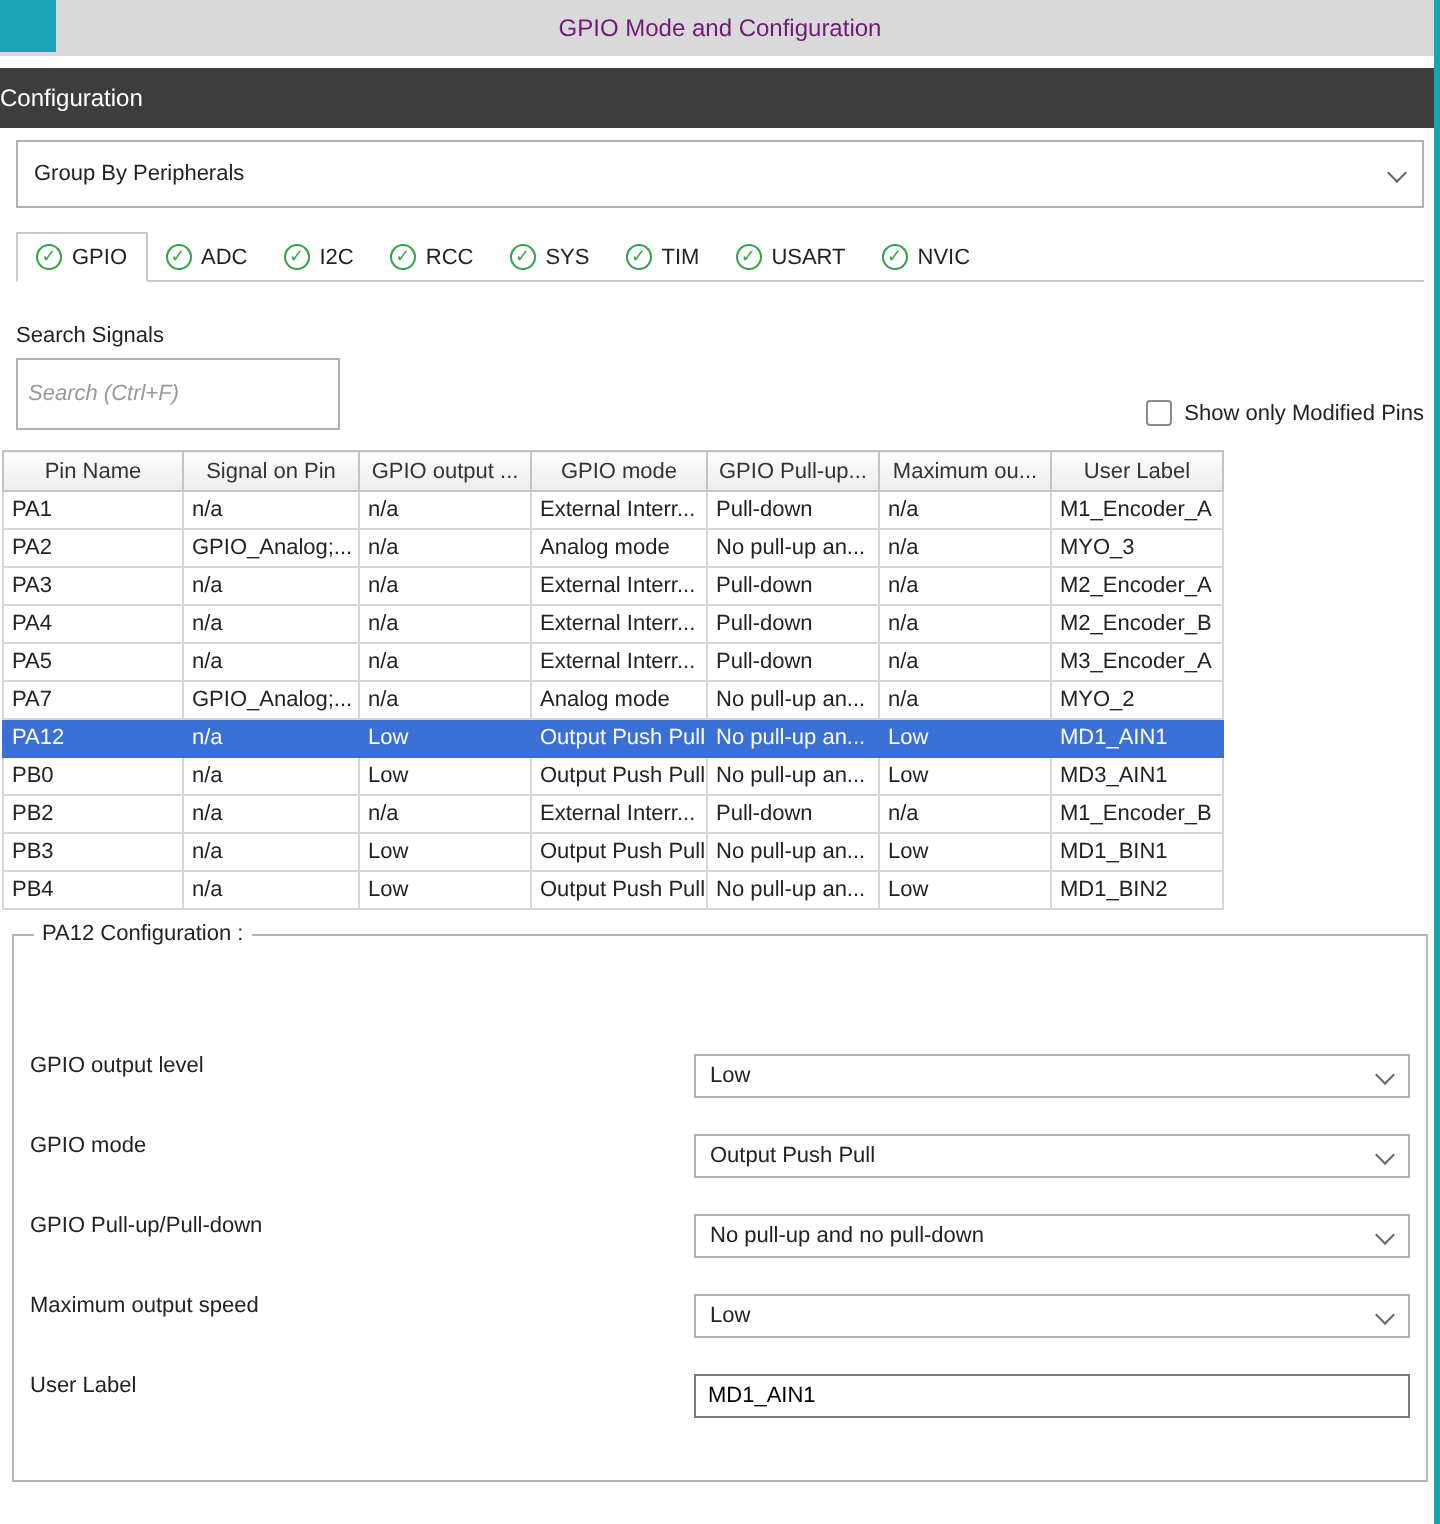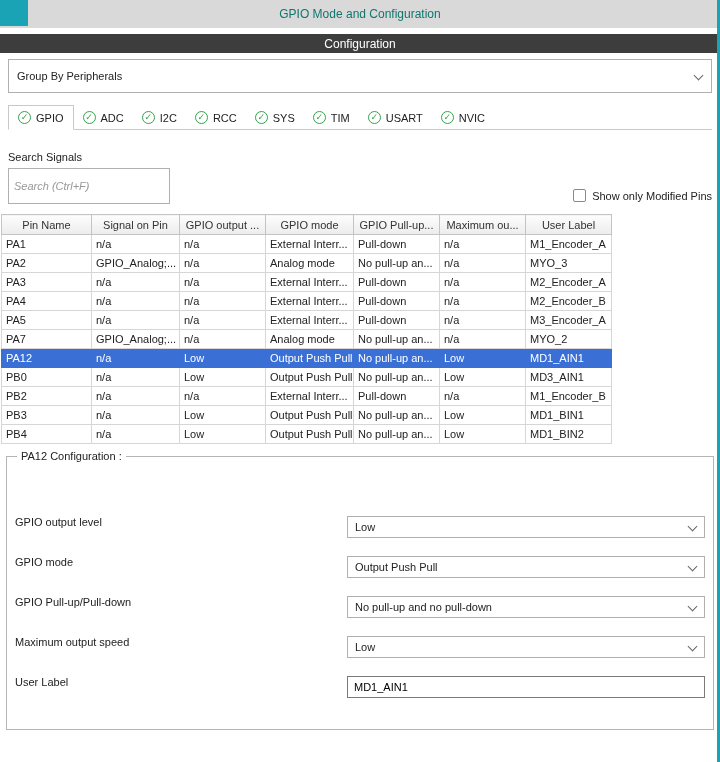--- a/index.html
+++ b/index.html
@@ -1,27 +1,27 @@
 <!DOCTYPE html>
 <html style="--accent-teal: #1aa3b4; --title-bar: #d9d9d9; --dark-bar: #3d3d3d; --selected-row: #3a70d6; --checkbox-blue: #2b66c4; --check-green: #36a24c;"><head>
 <meta charset="utf-8">
 <style>
   * { margin:0; padding:0; box-sizing:border-box; }
   html,body { width:720px; height:762px; overflow:hidden; background:#fff;
     font-family:"Liberation Sans", sans-serif; font-size:11px; color:#222; position:relative; }
 
   
   .titlebar { position:relative; height:28px; background:var(--title-bar,#d9d9d9);
-    display:flex; align-items:center; justify-content:center; font-size:12px; color:#0f766e; }
+    display:flex; align-items:center; justify-content:center; font-size:12px; color:#701a75; }
   .teal-block { position:absolute; left:0; top:0; width:28px; height:26px; background:var(--accent-teal,#1aa3b4); }
   .right-strip { position:absolute; right:0; top:0; width:3px; height:762px; background:var(--accent-teal,#1aa3b4); z-index:5; }
 
   
-  .section-bar { height:19px; margin-top:6px; background:var(--dark-bar,#3d3d3d); color:#fff;
-    display:flex; align-items:center; justify-content:center; font-size:12px; }
+  .section-bar { height:30px; margin-top:6px; background:var(--dark-bar,#3d3d3d); color:#fff;
+    display:flex; align-items:center; justify-content:flex-start; font-size:12px; }
 
   
   .chev { display:inline-block; width:7px; height:7px; border-right:1px solid #666; border-bottom:1px solid #666;
     transform:rotate(45deg); margin-top:-4px; }
 
   
   .groupby { margin:6px 8px 0 8px; height:22px; border:1px solid #b0b0b0; background:#fff;
     display:flex; align-items:center; padding:16px 8px; position:relative; cursor:pointer; }
   .groupby .chev { position:absolute; right:9px; top:50%; }
 

